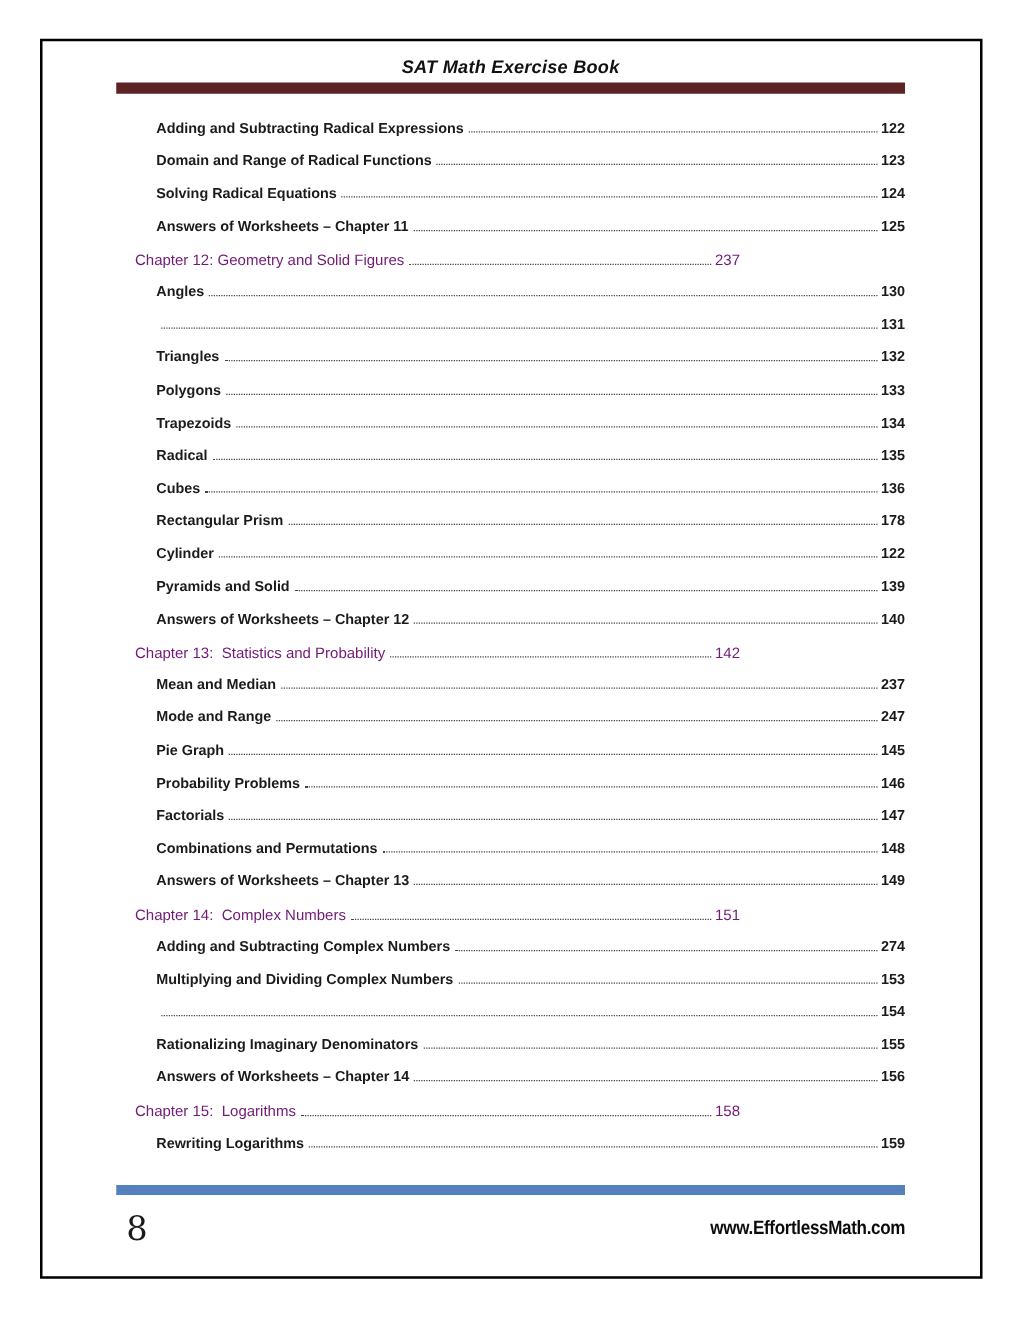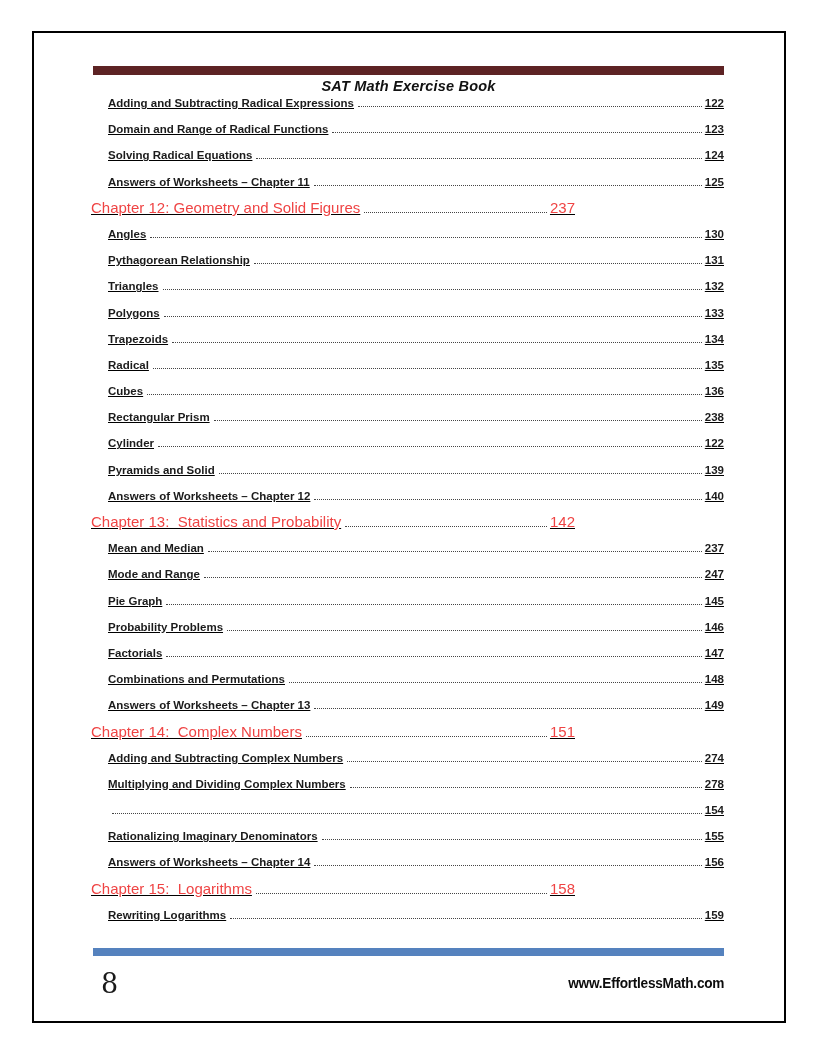--- a/index.html
+++ b/index.html
@@ -26,55 +26,53 @@
     left: 59px;
     right: 60px;
     top: 13px;
     text-align: center;
     font-size: 14.5px;
     font-weight: 700;
     font-style: italic;
     color: #111111;
     letter-spacing: 0.2px;
     white-space: pre;
-    margin-top: 32px;
   }
   .header-rule {
     position: absolute;
     left: 59px;
     right: 60px;
     top: 33px;
     height: 9px;
   }
   .toc-list {
     position: absolute;
-    left: 57px;
+    left: 74px;
     right: 60px;
     top: 57px;
-    text-decoration: underline;
   }
   .toc-row {
     display: flex;
     align-items: baseline;
     height: 26.2px;
     line-height: 26.2px;
     color: #1b1b1b;
     box-sizing: border-box;
   }
   .toc-row.sub {
     padding-left: 17px;
     font-weight: 700;
     font-size: 11.5px;
     width: 100%;
   }
   .toc-row.chapter {
     font-weight: 400;
-    font-size: 15px;
+    font-size: 12px;
     width: 484px;
-    color: #ef4444;
+    color: #701a75;
   }
   .toc-label {
     white-space: pre;
   }
   .toc-leader {
     flex: 1;
     height: 0;
     border-bottom: 1.6px dotted #454545;
     margin: 0 3px 0 4px;
     min-width: 10px;
@@ -149,21 +147,20 @@
     <span class="toc-label">Chapter 12: Geometry and Solid Figures</span>
     <span class="toc-leader"></span>
     <span class="toc-pagenum">237</span>
   </div>
       <div class="toc-row sub">
     <span class="toc-label">Angles</span>
     <span class="toc-leader"></span>
     <span class="toc-pagenum">130</span>
   </div>
       <div class="toc-row sub">
-    <span class="toc-label">Pythagorean Relationship</span>
     <span class="toc-leader"></span>
     <span class="toc-pagenum">131</span>
   </div>
       <div class="toc-row sub">
     <span class="toc-label">Triangles</span>
     <span class="toc-leader"></span>
     <span class="toc-pagenum">132</span>
   </div>
       <div class="toc-row sub">
     <span class="toc-label">Polygons</span>
@@ -181,21 +178,21 @@
     <span class="toc-pagenum">135</span>
   </div>
       <div class="toc-row sub">
     <span class="toc-label">Cubes</span>
     <span class="toc-leader"></span>
     <span class="toc-pagenum">136</span>
   </div>
       <div class="toc-row sub">
     <span class="toc-label">Rectangular Prism</span>
     <span class="toc-leader"></span>
-    <span class="toc-pagenum">238</span>
+    <span class="toc-pagenum">178</span>
   </div>
       <div class="toc-row sub">
     <span class="toc-label">Cylinder</span>
     <span class="toc-leader"></span>
     <span class="toc-pagenum">122</span>
   </div>
       <div class="toc-row sub">
     <span class="toc-label">Pyramids and Solid</span>
     <span class="toc-leader"></span>
     <span class="toc-pagenum">139</span>
@@ -251,21 +248,21 @@
     <span class="toc-pagenum">151</span>
   </div>
       <div class="toc-row sub">
     <span class="toc-label">Adding and Subtracting Complex Numbers</span>
     <span class="toc-leader"></span>
     <span class="toc-pagenum">274</span>
   </div>
       <div class="toc-row sub">
     <span class="toc-label">Multiplying and Dividing Complex Numbers</span>
     <span class="toc-leader"></span>
-    <span class="toc-pagenum">278</span>
+    <span class="toc-pagenum">153</span>
   </div>
       <div class="toc-row sub">
     <span class="toc-leader"></span>
     <span class="toc-pagenum">154</span>
   </div>
       <div class="toc-row sub">
     <span class="toc-label">Rationalizing Imaginary Denominators</span>
     <span class="toc-leader"></span>
     <span class="toc-pagenum">155</span>
   </div>

